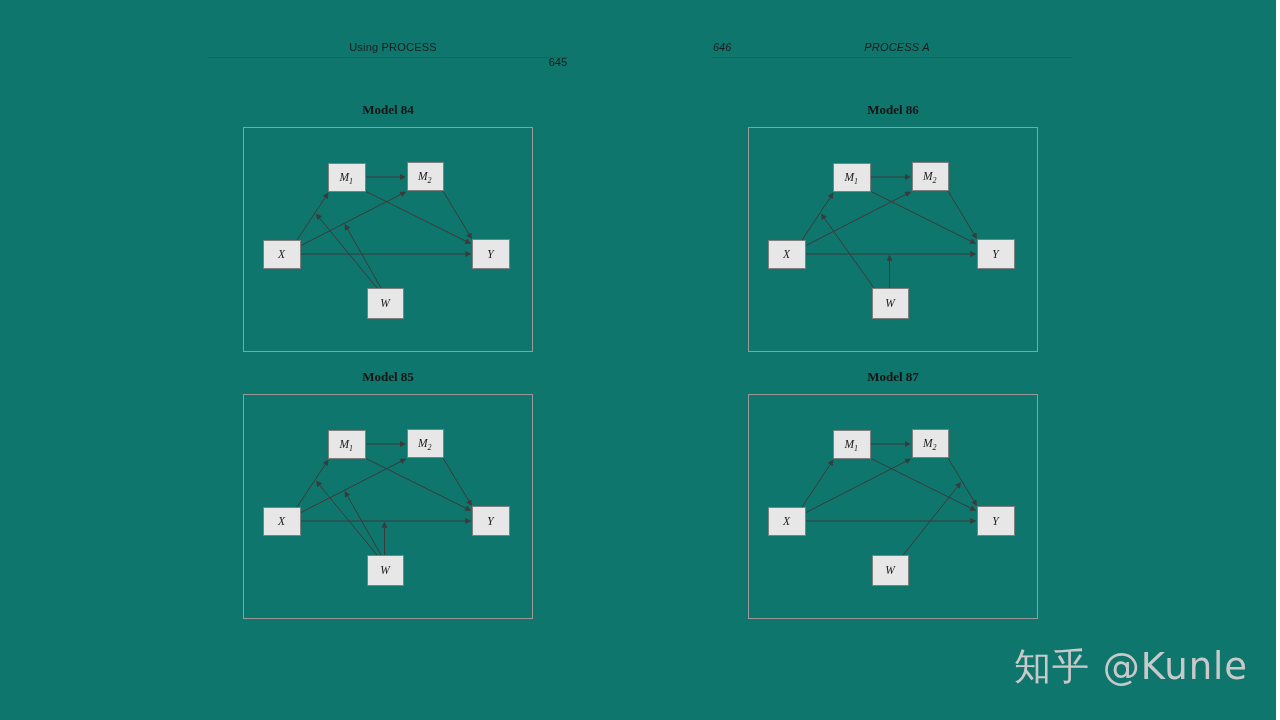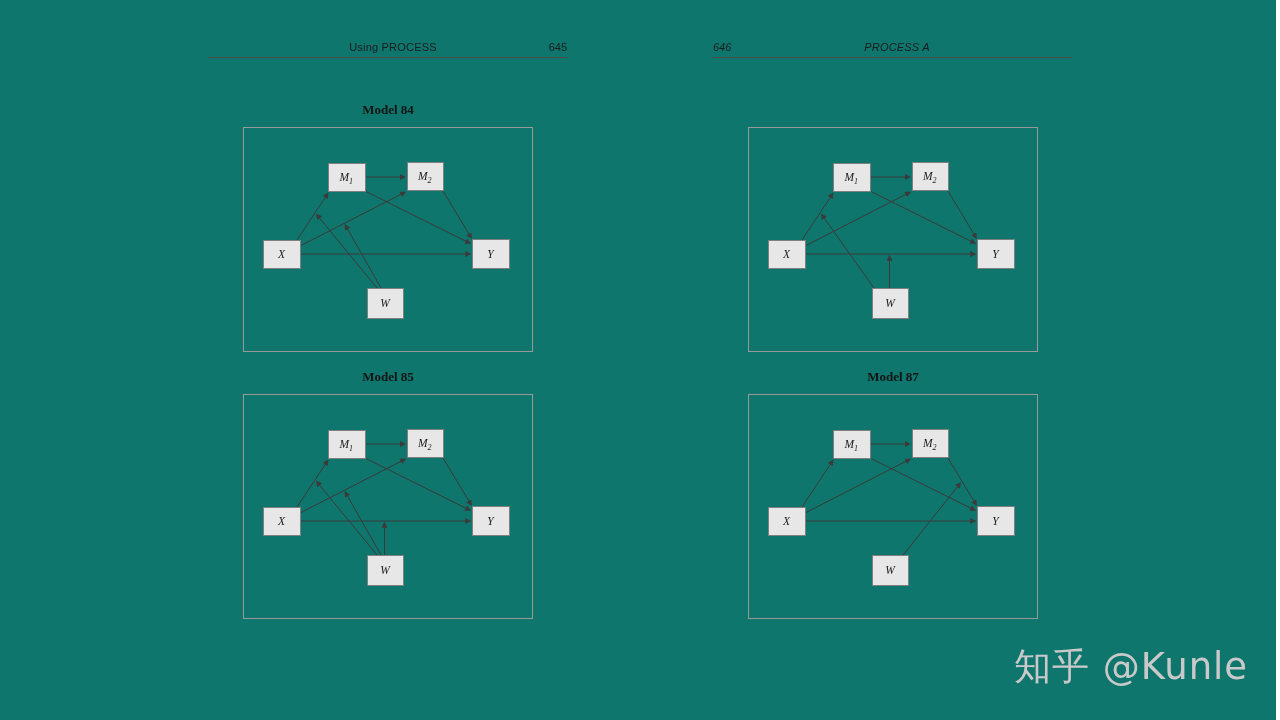--- a/index.html
+++ b/index.html
@@ -3,21 +3,21 @@
 <meta charset="utf-8">
 <style>
   html,body{margin:0;padding:0;background:#ffffff;}
   .page{position:relative;width:1276px;height:720px;background:#0f766e;overflow:hidden;
         font-family:"Liberation Sans",sans-serif;}
   .header{position:absolute;top:40px;width:360px;height:17px;
           border-bottom:1px solid #4d4d4d;font-size:11px;color:#1c1c1c;}
   .header-left{left:208px;}
   .header-right{left:712px;font-style:italic;}
   .h-center{position:absolute;left:10px;right:0;top:1px;text-align:center;letter-spacing:.2px;}
-  .h-right{position:absolute;right:1px;top:1px;}
+  .h-right{position:absolute;right:1px;top:16px;}
   .h-left{position:absolute;left:1px;top:1px;}
   .model{position:absolute;width:290px;height:225px;}
   .model-title{position:absolute;top:-25px;left:0;width:100%;text-align:center;
                font-family:"Liberation Serif",serif;font-weight:bold;font-size:13px;color:#141414;}
   svg.diagram{position:absolute;top:0;left:0;display:block;}
   .watermark{position:absolute;left:1014px;top:642px;font-size:37px;letter-spacing:1px;
              color:#c9c9c9;font-family:"DejaVu Sans",sans-serif;white-space:nowrap;}
 </style>
 </head>
 <body>
@@ -58,20 +58,21 @@
           <text y="53" fill="#1a1a1a" font-family="&quot;Liberation Serif&quot;,serif" font-style="italic" font-size="11.5" x="175"><tspan>M</tspan><tspan dy="2.5" font-size="8">2</tspan></text>
           <rect x="20.5" y="113.5" width="37" height="28" fill="#e7e7e7" stroke="#7f7f7f" stroke-width="1"></rect>
           <text y="131" fill="#1a1a1a" font-family="&quot;Liberation Serif&quot;,serif" font-style="italic" font-size="11.5" x="38.5" text-anchor="middle">X</text>
           <rect x="229.5" y="112.5" width="37" height="29" fill="#e7e7e7" stroke="#7f7f7f" stroke-width="1"></rect>
           <text y="130.5" fill="#1a1a1a" font-family="&quot;Liberation Serif&quot;,serif" font-style="italic" font-size="11.5" x="247.5" text-anchor="middle">Y</text>
           <rect x="124.5" y="161.5" width="36" height="30" fill="#e7e7e7" stroke="#7f7f7f" stroke-width="1"></rect>
           <text y="180" fill="#1a1a1a" font-family="&quot;Liberation Serif&quot;,serif" font-style="italic" font-size="11.5" x="142" text-anchor="middle">W</text>
         </svg>
       </div>
       <div class="model" style="left: 748px; top: 127px;">
+        <div class="model-title">Model 86</div>
         <svg width="290" height="225" viewBox="0 0 290 225" class="diagram">
           <defs>
             <marker id="ah-model-86" viewBox="0 0 10 10" refX="7" refY="5" markerWidth="6.5" markerHeight="6" orient="auto" markerUnits="userSpaceOnUse">
               <path d="M0,0 L10,5 L0,10 Z" fill="#3a3a3a"></path>
             </marker>
           </defs>
           <rect x="0.5" y="0.5" width="289" height="224" fill="none" stroke="#999999" stroke-width="1"></rect>
           <line x1="122" y1="50" x2="161" y2="50" stroke="#3a3a3a" stroke-width="1" marker-end="url(#ah-model-86)"></line>
           <line x1="54" y1="113" x2="84.5" y2="67" stroke="#3a3a3a" stroke-width="1" marker-end="url(#ah-model-86)"></line>
           <line x1="57" y1="119" x2="161.5" y2="65.5" stroke="#3a3a3a" stroke-width="1" marker-end="url(#ah-model-86)"></line>

